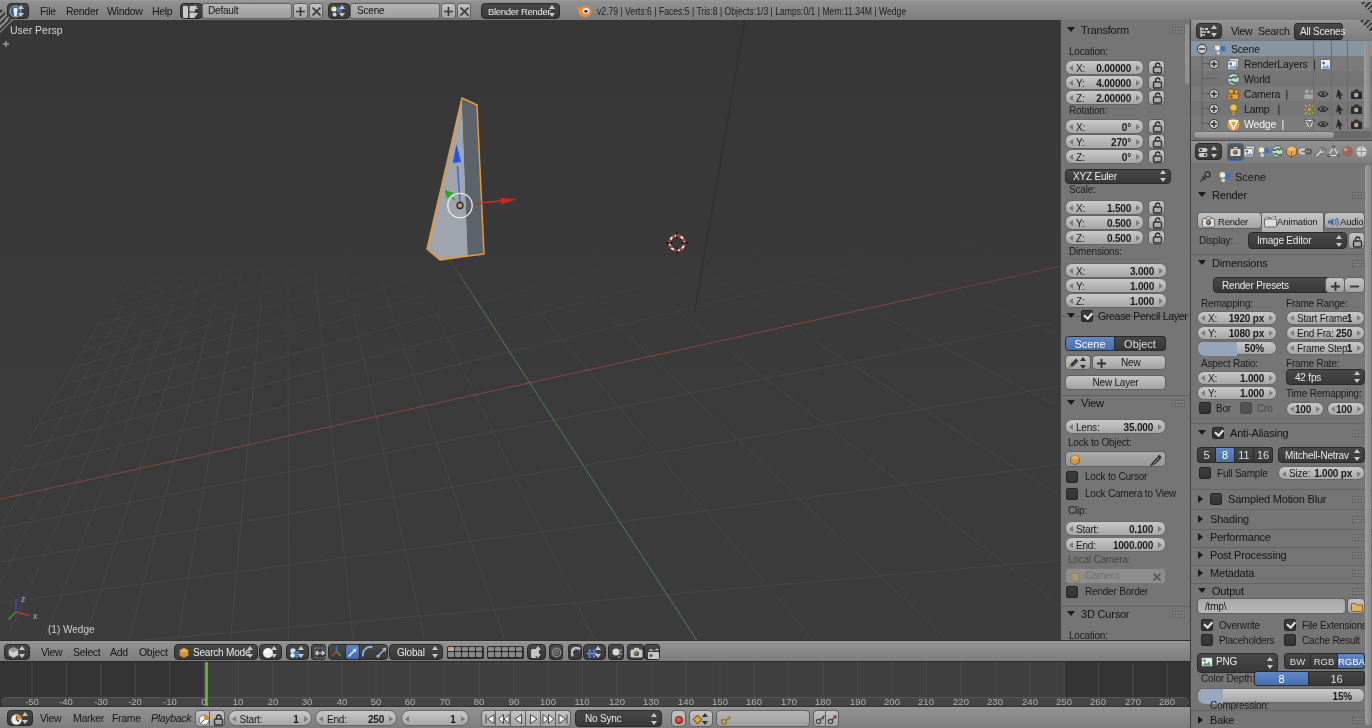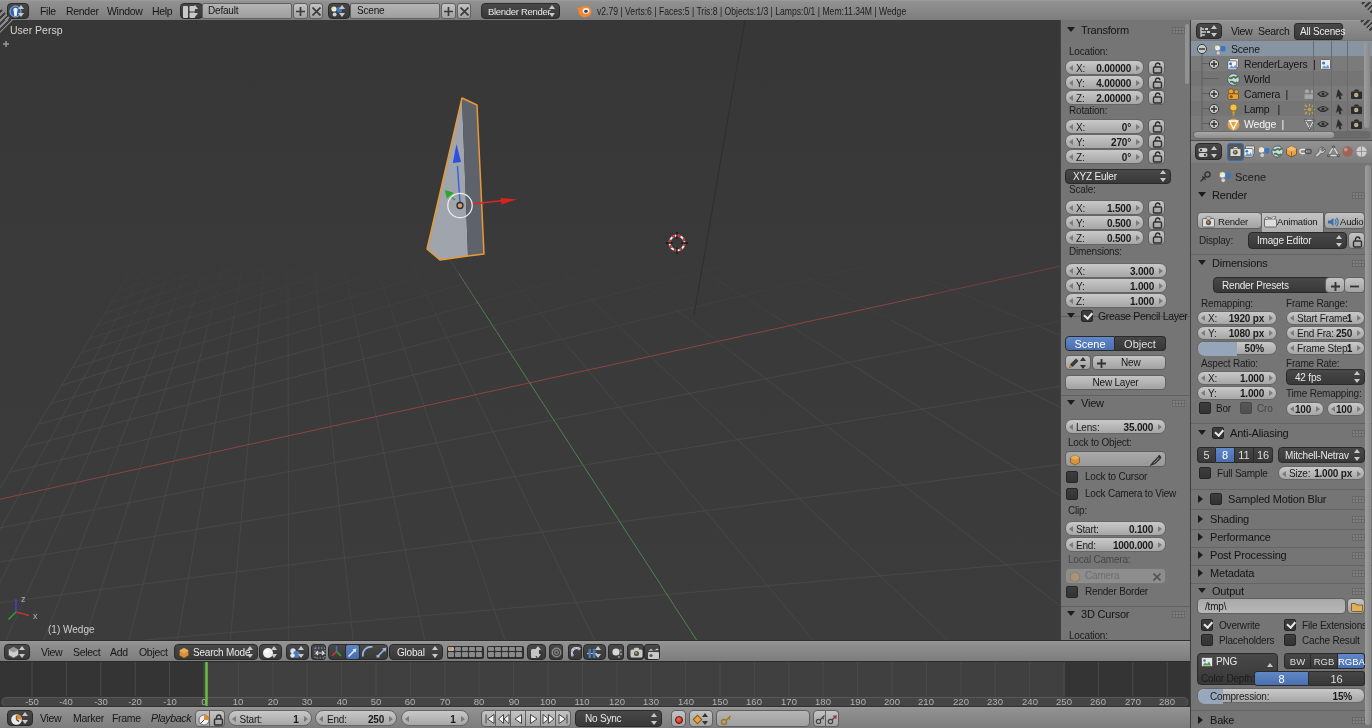--- a/index.html
+++ b/index.html
@@ -1593,37 +1593,37 @@
         </svg>
       </div>
 <span class="cb on" style="left:10px;top:479px;"></span>
       <span class="cblab" style="left:28px;top:480px;">Overwrite</span>
 <span class="cb on" style="left:93px;top:479px;"></span>
       <span class="cblab" style="left:111px;top:480px;">File Extensions</span>
 <span class="cb" style="left:10px;top:494px;"></span>
       <span class="cblab" style="left:28px;top:495px;">Placeholders</span>
 <span class="cb" style="left:93px;top:494px;"></span>
       <span class="cblab" style="left:111px;top:495px;">Cache Result</span>
-<div class="dk" style="left:6px;top:513px;width:81px;height:32px;padding-left:20px;">
+<div class="dk" style="left:6px;top:513px;width:81px;height:20px;padding-left:20px;">
         <svg class="abs" style="left:3px;top:2px" width="12" height="12" viewBox="0 0 12 12">
           <rect x="0.5" y="1.5" width="11" height="9" rx="1" fill="#e8e8e8" stroke="#444" stroke-width=".7"></rect>
           <circle cx="3.5" cy="4.5" r="1.3" fill="#3a76c4"></circle>
           <path d="M1.5 9.5l2.5-3 2 1.5 2-2.5 2 4z" fill="#559a55"></path>
         </svg>
         <span style="position:absolute;left:18px;top:1.5px;">PNG</span>
         <span class="ud"></span>
       </div>
 <div class="abs" style="left:93px;top:513px;width:27px;height:16px;background:linear-gradient(#464646,#383838);border:1px solid #2a2a2a;border-radius:3px 0 0 3px;color:#ddd;text-align:center;line-height:15px;font-size:9.5px;">BW</div>
 <div class="abs" style="left:120px;top:513px;width:27px;height:16px;background:linear-gradient(#464646,#383838);border:1px solid #2a2a2a;border-left:none;border-radius:0;color:#ddd;text-align:center;line-height:15px;font-size:9.5px;">RGB</div>
 <div class="abs" style="left:147px;top:513px;width:27px;height:16px;background:linear-gradient(#6287c6,#4a6fae);border:1px solid #2a2a2a;border-left:none;border-radius:0 3px 3px 0;color:#fff;text-align:center;line-height:15px;font-size:9.5px;">RGBA</div>
 <span class="lab" style="left:10px;top:533px;">Color Depth:</span>
 <div class="abs" style="left:63px;top:530.5px;width:55px;height:15px;background:linear-gradient(#6287c6,#4a6fae);border:1px solid #2a2a2a;border-radius:3px 0 0 3px;color:#fff;text-align:center;line-height:14px;">8</div>
 <div class="abs" style="left:118px;top:530.5px;width:56px;height:15px;background:linear-gradient(#464646,#383838);border:1px solid #2a2a2a;border-left:none;border-radius:0 3px 3px 0;color:#ddd;text-align:center;line-height:14px;">16</div>
 <div class="num" style="left:6px;top:548px;width:168px;height:15px;">
         <div class="abs" style="left:0;top:0;width:15%;height:15px;background:#98a7bc;border-radius:7px 0 0 7px;"></div>
-        <span class="lab" style="left:12px;top:1px;text-align:center;">Compression:</span>
+        <span class="lab" style="left:12px;top:10px;text-align:center;">Compression:</span>
         <span class="val" style="top:1px;">15%</span>
       </div>
 <div class="abs" style="left:0;top:570px;width:182px;border-top:1px solid #646464;"></div>
 <div class="phdr" style="left:7px;top:574px;"><span class="tri-r"></span>Bake</div>
       <div class="dots" style="top:577px;right:6px;"></div>
 <div class="abs" style="left:174px;top:25px;width:6px;height:560px;background:linear-gradient(90deg,#9e9e9e,#888);border-radius:3px;"></div>
 </div>
 </div>
 </body></html>

